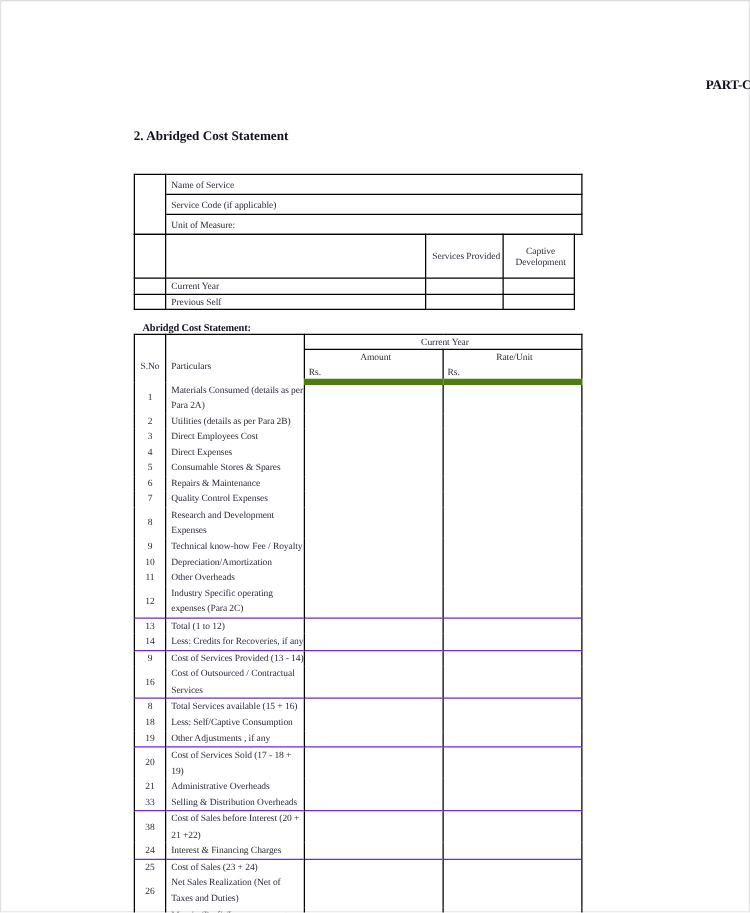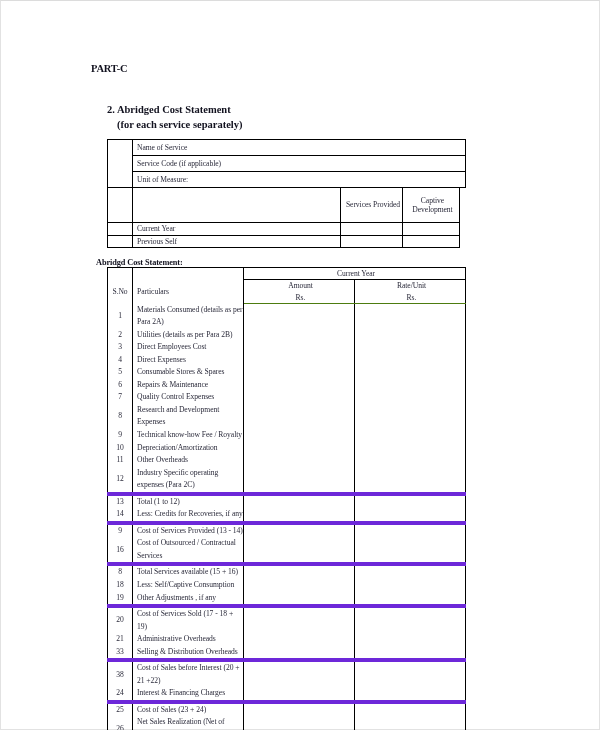--- a/index.html
+++ b/index.html
@@ -24,21 +24,21 @@
     border: 1px solid #e2e2e2;
     border-top: 1px solid #dcdcdc;
   }
 
   
   #part-title {
     position: absolute;
     left: 0;
     top: 62px;
     width: 600px;
-    text-align: left;
+    text-align: right;
     padding-left: 90px;
     font-size: 10.5px;
     font-weight: bold;
     letter-spacing: -0.2px;
     color: #12121f;
   }
 
   #doc-heading {
     position: absolute;
     left: 106px;
@@ -48,21 +48,21 @@
     line-height: 15px;
     color: #12121f;
   }
   #doc-heading .line2 {
     display: block;
     padding-left: 10px;
   }
 
   #section-label {
     position: absolute;
-    left: 95px;
+    left: 113px;
     top: 257px;
     font-size: 8.3px;
     font-weight: bold;
     color: #12121f;
     letter-spacing: -0.1px;
   }
 
   
   table.doc-tbl {
     position: absolute;
@@ -139,44 +139,43 @@
   #tbl-cost tr.hdr-top td.blank-left { border-bottom: none; }
   #tbl-cost tr.hdr-top td.cy { border-left: 1px solid #000; }
 
   #tbl-cost tr.hdr-sub td {
     text-align: center;
     height: 12px;
     line-height: 12px;
     vertical-align: top;
   }
   #tbl-cost tr.hdr-sub2 td {
-    text-align: center;
+    text-align: left;
     height: 11px;
     line-height: 11px;
-    border-bottom: 1px solid #4d7c0f;
+    border-bottom: 5px solid #4d7c0f;
     vertical-align: top;
   }
   #tbl-cost tr.hdr-sub td.sno,
   #tbl-cost tr.hdr-sub td.part { vertical-align: middle; margin-top: 35px; }
   #tbl-cost tr.hdr-sub td.part { text-align: left; }
 
   
-  #tbl-cost tr.grp-start td { border-top: 4px solid #6d28d9; }
+  #tbl-cost tr.grp-start td { border-top: 1px solid #6d28d9; }
   #tbl-cost tr.last td      { border-bottom: 1px solid #000; }
 </style>
 </head>
 <body>
 
 <div id="page">
 
   <div id="part-title">PART-C</div>
 
   <div id="doc-heading">
     <span>2. Abridged Cost Statement</span>
-    <span class="line2">(for each service separately)</span>
   </div>
 
   <table id="tbl-service" class="doc-tbl">
     <tbody>
       <tr>
         <td class="idx" rowspan="3"></td>
         <td class="body">Name of Service</td>
       </tr>
       <tr>
         <td class="body">Service Code (if applicable)</td>

